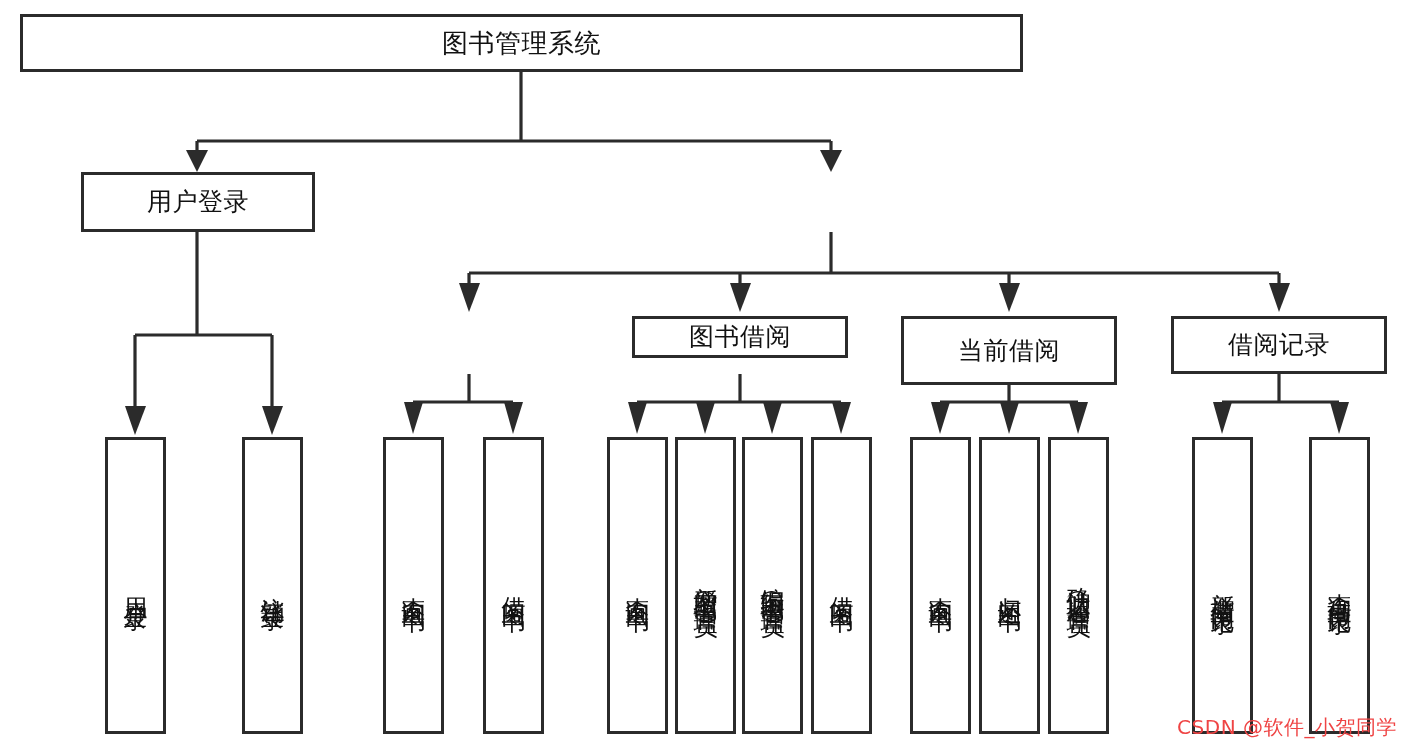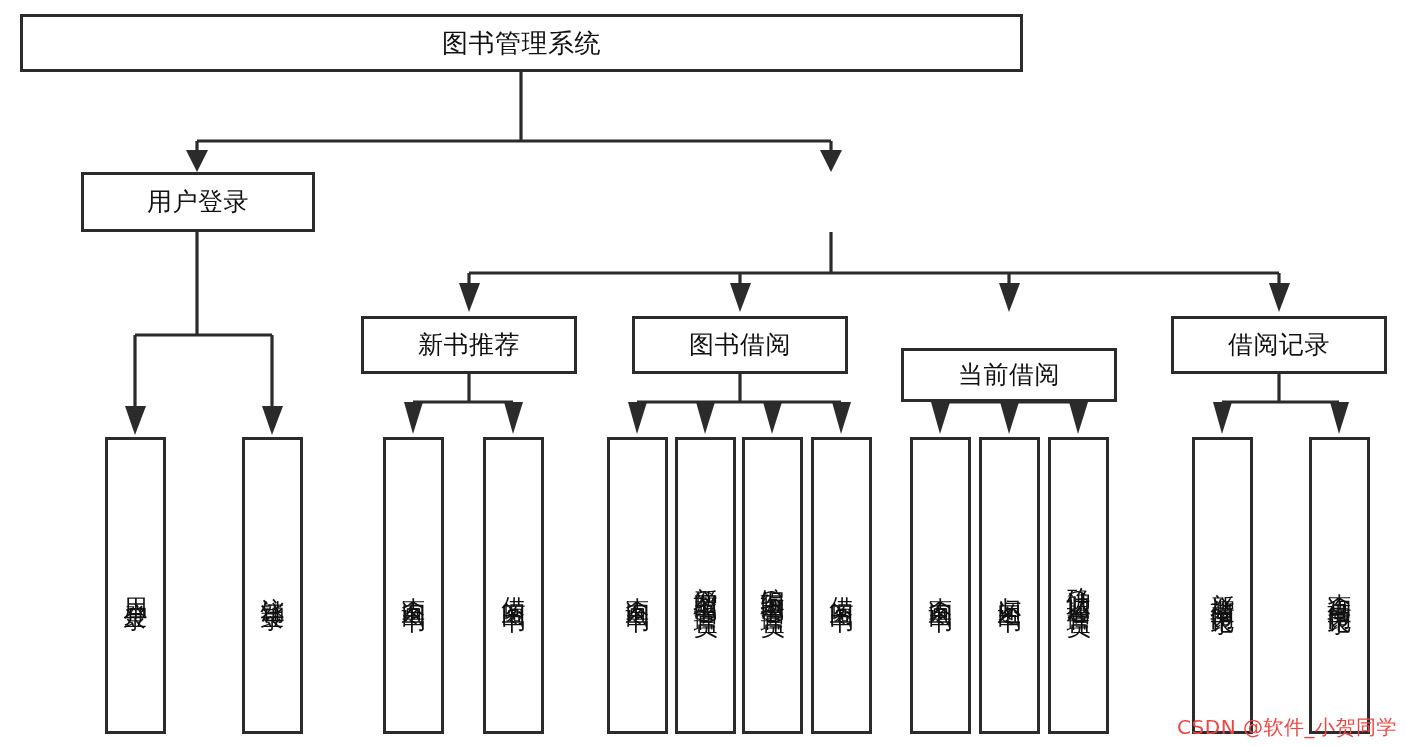--- a/index.html
+++ b/index.html
@@ -162,29 +162,26 @@
 
   <div class="node root horiz" style="left:20px; top:14px; width:1003px; height:58px;">
     <span class="node-label">图书管理系统</span>
   </div>
 
   <div class="node horiz" style="left:81px; top:172px; width:234px; height:60px;">
     <span class="node-label">用户登录</span>
   </div>
 
 
-  <div class="node horiz" style="left:361px; top:316px; width:216px; height:58px;">
-    <span class="node-label">新书推荐</span>
-  </div>
-
-  <div class="node horiz" style="left:632px; top:316px; width:216px; height:58px;">
+
+  <div class="node horiz" style="left:632px; top:316px; width:216px; height:42px;">
     <span class="node-label">图书借阅</span>
   </div>
 
-  <div class="node horiz" style="left:901px; top:316px; width:216px; height:54px;margin-top:32px;">
+  <div class="node horiz" style="left:901px; top:316px; width:216px; height:69px;">
     <span class="node-label">当前借阅</span>
   </div>
 
   <div class="node horiz" style="left:1171px; top:316px; width:216px; height:58px;">
     <span class="node-label">借阅记录</span>
   </div>
 
   <div class="node vert" style="left:105px; top:437px; width:61px; height:297px;">
     <span class="node-label">用户登录</span>
   </div>

